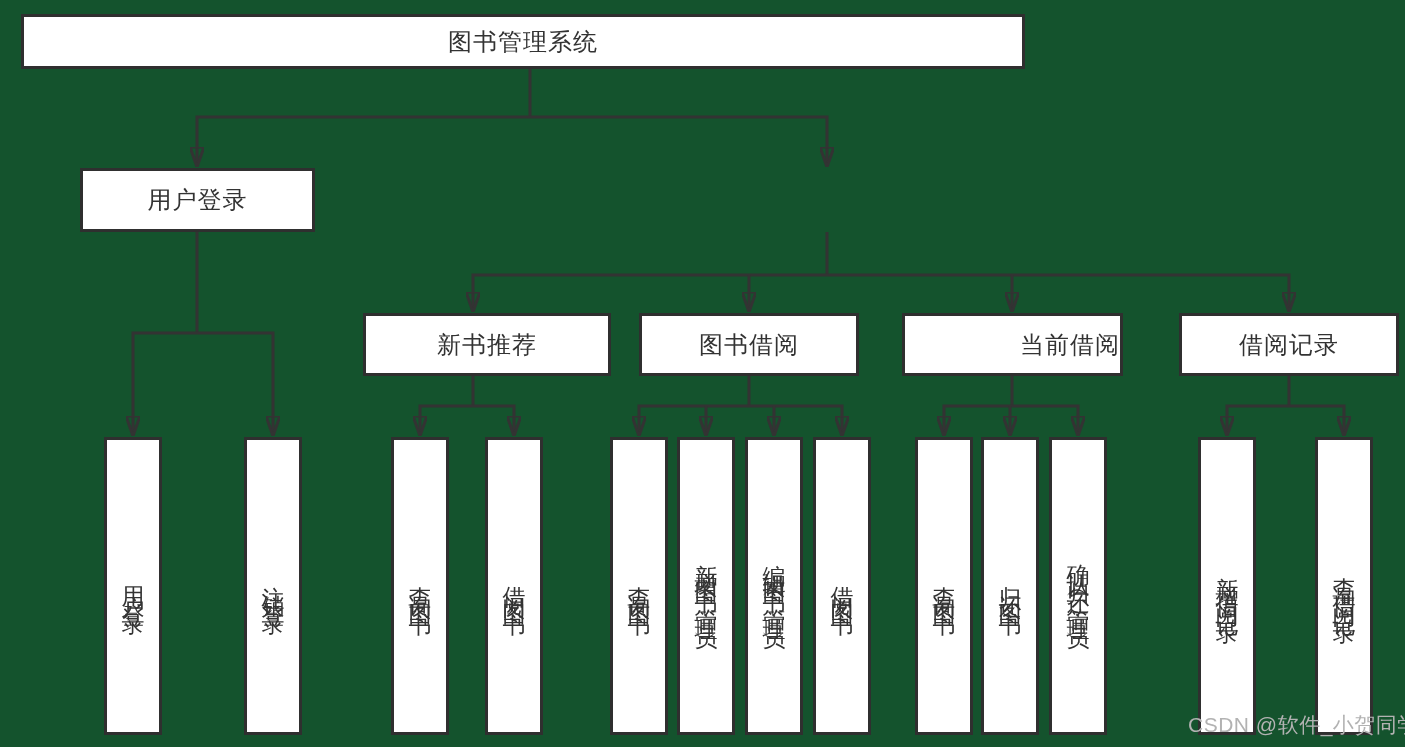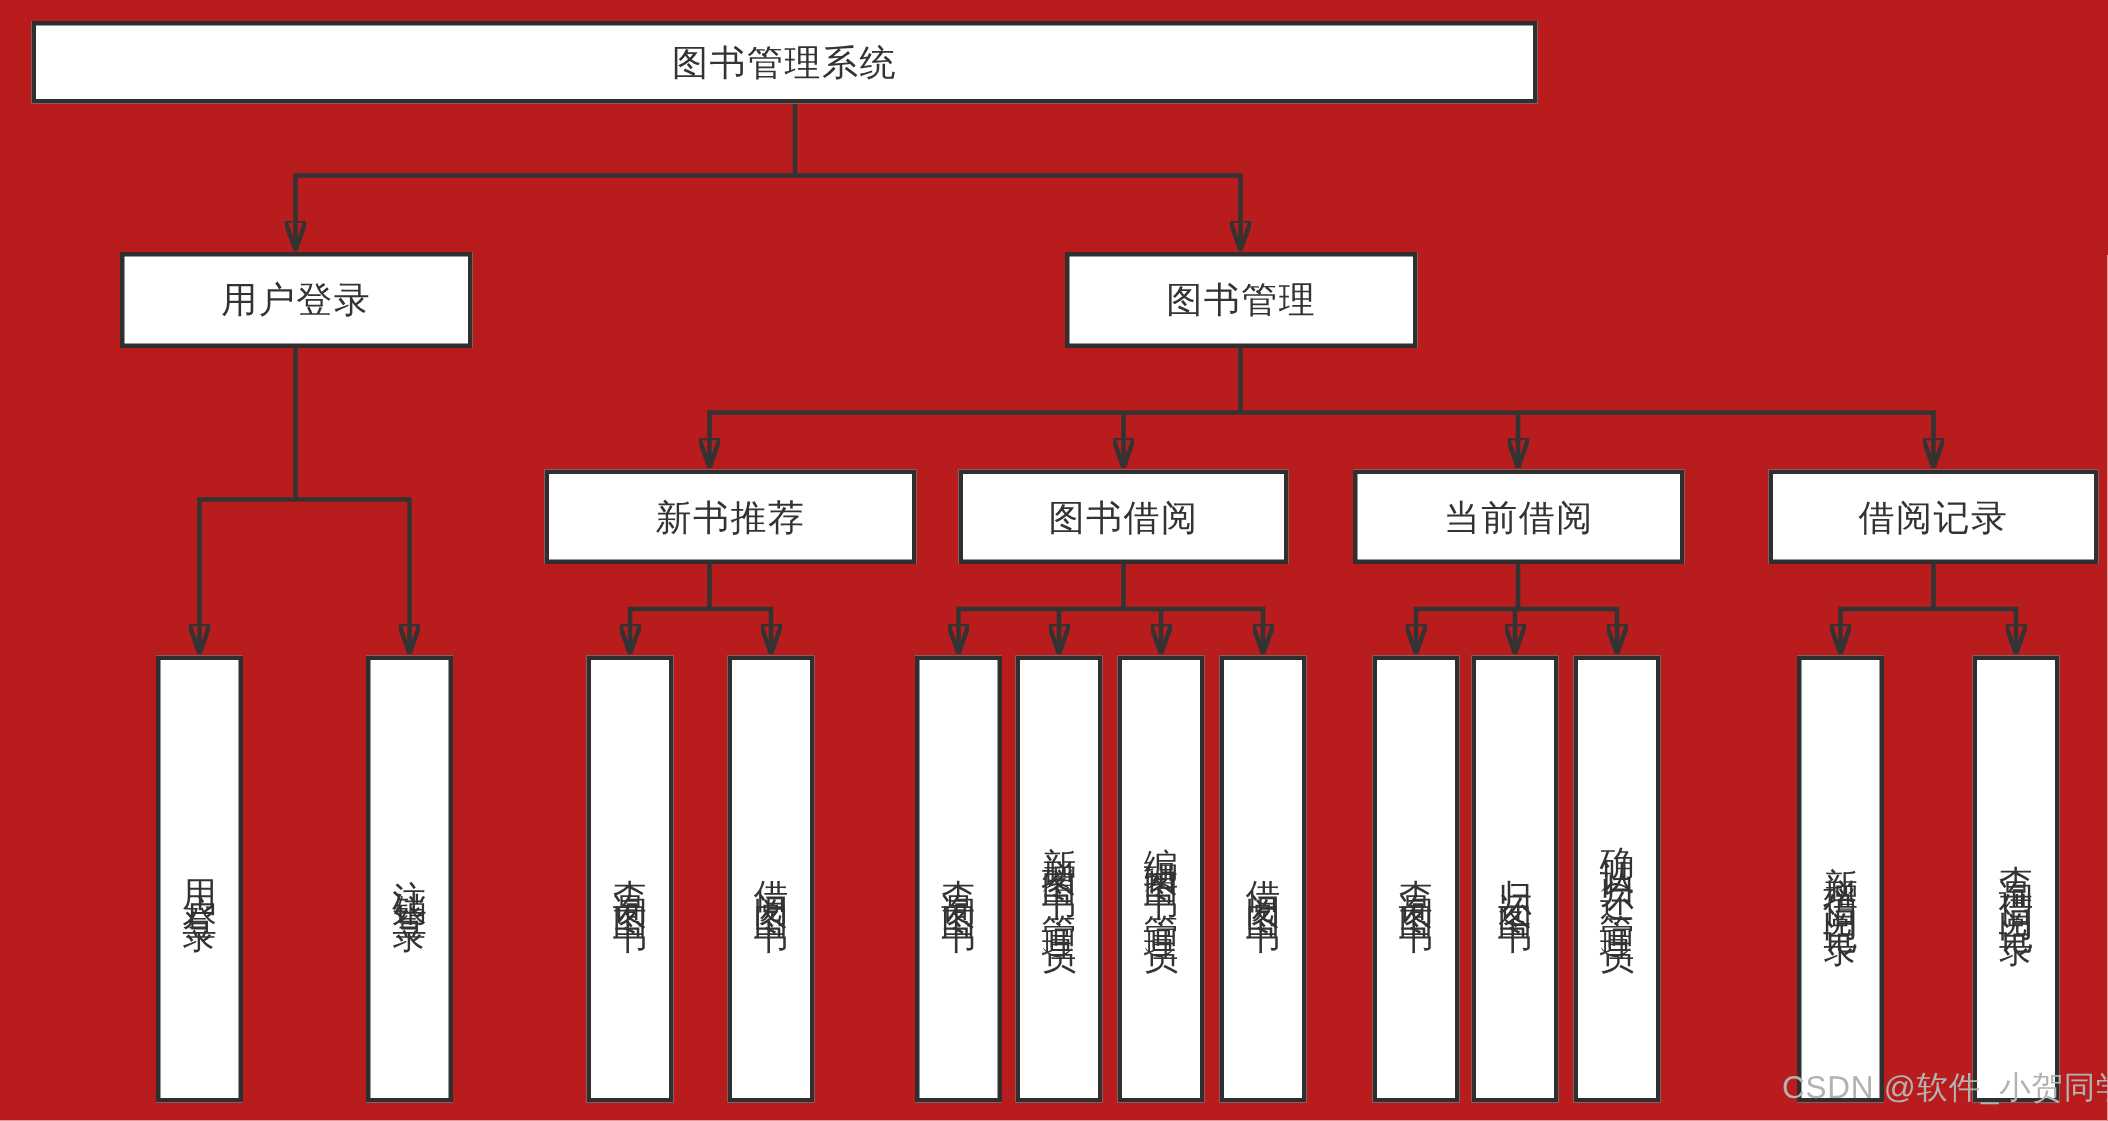--- a/index.html
+++ b/index.html
@@ -1,17 +1,17 @@
 <!DOCTYPE html>
 <html><head>
 <meta charset="utf-8">
 <style>
   html,body{margin:0;padding:0;background:#ffffff;}
   #canvas{
-    position:relative;width:1405px;height:747px;background:#b91c1c;
+    position:relative;width:1405px;height:747px;background:#14532d;
     font-family:"Liberation Sans","DejaVu Sans",sans-serif;color:#333333;
     overflow:hidden;
   }
   #connectors{position:absolute;left:0;top:0;width:1405px;height:747px;}
   #connectors path{stroke:#333333;stroke-width:3;fill:none;stroke-linejoin:miter;}
   .node{
     position:absolute;box-sizing:border-box;background:#ffffff;
     border:3px solid #2f2f2f;display:flex;align-items:center;justify-content:center;
   }
   .node .lbl{font-size:24px;letter-spacing:1px;white-space:nowrap;}
@@ -23,21 +23,21 @@
   .leaf .vlbl{
     writing-mode:vertical-rl;text-orientation:mixed;
     font-size:23px;letter-spacing:9px;line-height:1;white-space:nowrap;
   }
   
   #n-root{left:21px;top:14px;width:1004px;height:55px;}
   #n-user-login{left:80px;top:168px;width:235px;height:64px;}
   #n-book-mgmt{left:710px;top:168px;width:235px;height:64px;}
   #n-new-book{left:363px;top:313px;width:248px;height:63px;}
   #n-book-borrow{left:639px;top:313px;width:220px;height:63px;justify-content:center;}
-  #n-current{left:902px;top:313px;width:221px;height:63px;}
+  #n-current{left:902px;top:313px;width:221px;height:63px;justify-content:flex-end;}
   #n-records{left:1179px;top:313px;width:220px;height:63px;}
   
   #l-user-login{left:104px;}
   #l-logout{left:244px;}
   #l-query1{left:391px;}
   #l-borrow1{left:485px;}
   #l-query2{left:610px;}
   #l-add-book{left:677px;}
   #l-edit-book{left:745px;}
   #l-borrow2{left:813px;}
@@ -104,23 +104,20 @@
     </g>
   </svg>
 
   <div class="node" id="n-root">
     <span class="lbl">图书管理系统</span>
   </div>
 
   <div class="node" id="n-user-login">
     <span class="lbl">用户登录</span>
   </div>
-  <div class="node" id="n-book-mgmt">
-    <span class="lbl">图书管理</span>
-  </div>
 
   <div class="node" id="n-new-book">
     <span class="lbl">新书推荐</span>
   </div>
   <div class="node" id="n-book-borrow">
     <span class="lbl">图书借阅</span>
   </div>
   <div class="node" id="n-current">
     <span class="lbl">当前借阅</span>
   </div>

